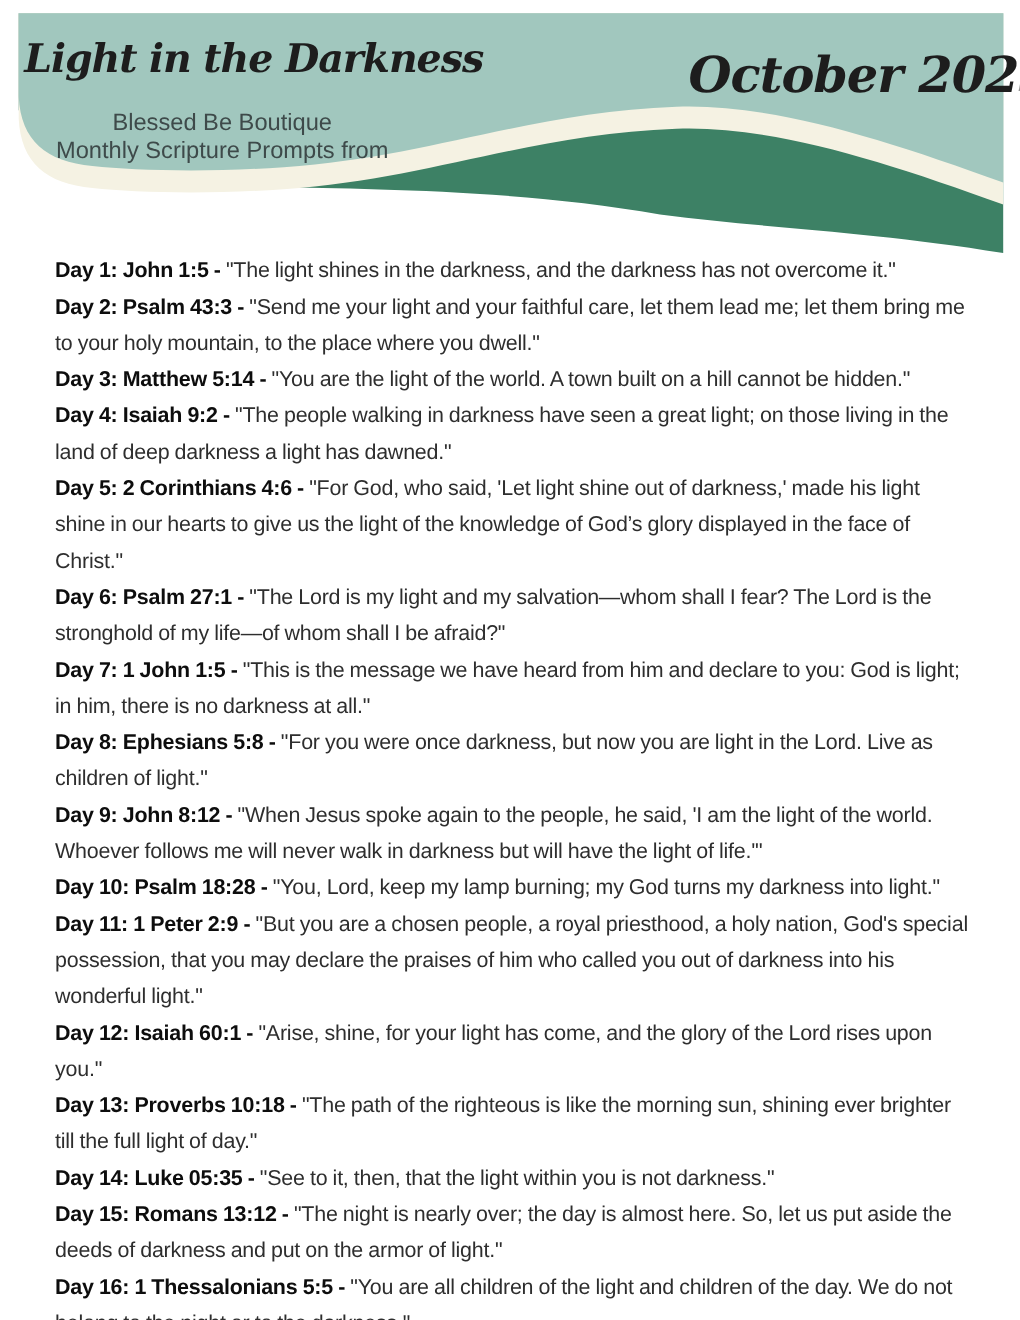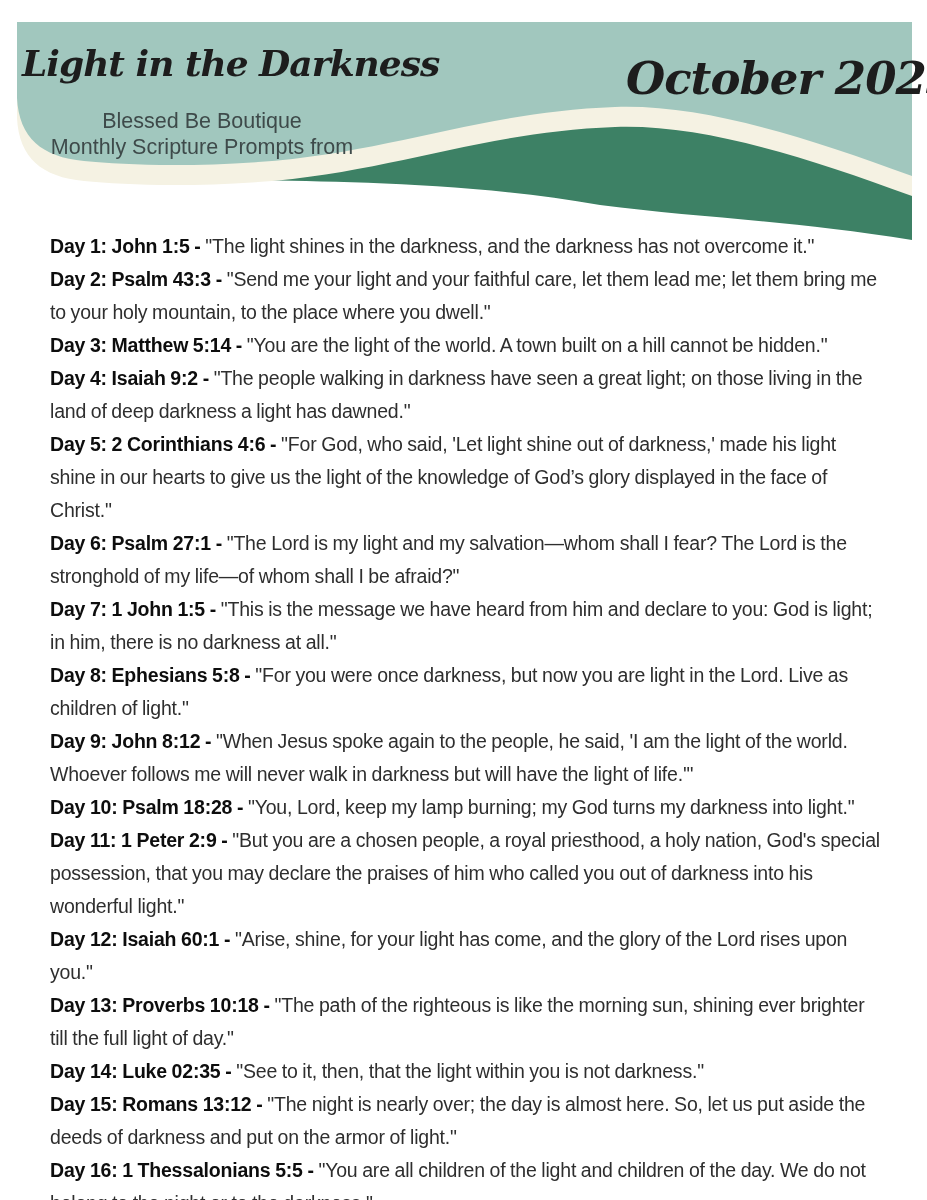--- a/index.html
+++ b/index.html
@@ -10,21 +10,21 @@
   .page {
     position: relative;
     width: 927px;
     height: 1200px;
     background: #ffffff;
     overflow: hidden;
     font-family: "Liberation Sans", sans-serif;
   }
   .header {
     position: absolute;
-    top: 10px; left: 0;
+    top: 0; left: 0;
     width: 927px; height: 262px;
   }
   .header svg {
     position: absolute;
     top: 0; left: 0;
   }
   .title {
     position: absolute;
     left: 22px; top: 32px;
     width: 362px;
@@ -107,18 +107,18 @@
       <p class="entry"><b>Day 4: Isaiah 9:2 - </b><span>"The people walking in darkness have seen a great light; on those living in the land of deep darkness a light has dawned."</span></p>
       <p class="entry"><b>Day 5: 2 Corinthians 4:6 - </b><span>"For God, who said, 'Let light shine out of darkness,' made his light shine in our hearts to give us the light of the knowledge of God’s glory displayed in the face of Christ."</span></p>
       <p class="entry"><b>Day 6: Psalm 27:1 - </b><span>"The Lord is my light and my salvation—whom shall I fear? The Lord is the stronghold of my life—of whom shall I be afraid?"</span></p>
       <p class="entry"><b>Day 7: 1 John 1:5 - </b><span>"This is the message we have heard from him and declare to you: God is light; in him, there is no darkness at all."</span></p>
       <p class="entry"><b>Day 8: Ephesians 5:8 - </b><span>"For you were once darkness, but now you are light in the Lord. Live as children of light."</span></p>
       <p class="entry"><b>Day 9: John 8:12 - </b><span>"When Jesus spoke again to the people, he said, 'I am the light of the world. Whoever follows me will never walk in darkness but will have the light of life.'"</span></p>
       <p class="entry"><b>Day 10: Psalm 18:28 - </b><span>"You, Lord, keep my lamp burning; my God turns my darkness into light."</span></p>
       <p class="entry"><b>Day 11: 1 Peter 2:9 - </b><span>"But you are a chosen people, a royal priesthood, a holy nation, God's special possession, that you may declare the praises of him who called you out of darkness into his wonderful light."</span></p>
       <p class="entry"><b>Day 12: Isaiah 60:1 - </b><span>"Arise, shine, for your light has come, and the glory of the Lord rises upon you."</span></p>
       <p class="entry"><b>Day 13: Proverbs 10:18 - </b><span>"The path of the righteous is like the morning sun, shining ever brighter till the full light of day."</span></p>
-      <p class="entry"><b>Day 14: Luke 02:35 - </b><span>"See to it, then, that the light within you is not darkness."</span></p>
+      <p class="entry"><b>Day 14: Luke 05:35 - </b><span>"See to it, then, that the light within you is not darkness."</span></p>
       <p class="entry"><b>Day 15: Romans 13:12 - </b><span>"The night is nearly over; the day is almost here. So, let us put aside the deeds of darkness and put on the armor of light."</span></p>
       <p class="entry"><b>Day 16: 1 Thessalonians 5:5 - </b><span>"You are all children of the light and children of the day. We do not belong to the night or to the darkness."</span></p>
     </div>
 
 </div>
 
 </body></html>

